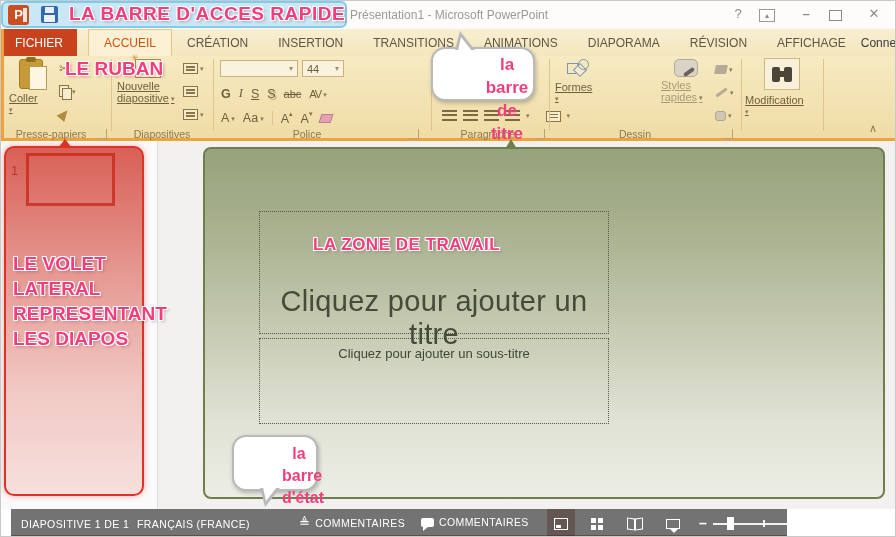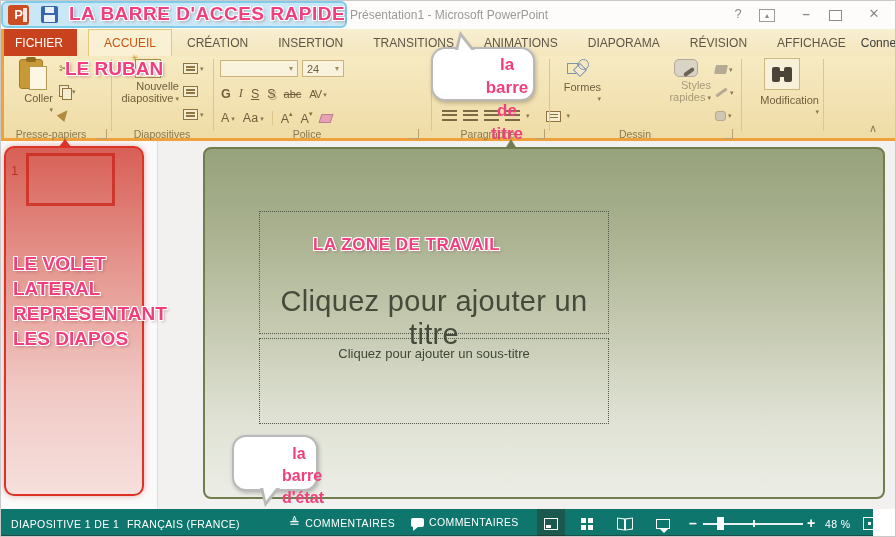--- a/index.html
+++ b/index.html
@@ -41,21 +41,21 @@
   .tab-account { margin-left:auto; padding-right:9px; color:#3c3c3c; display:flex; align-items:center; font-size:12px; }
 
   
   .ribbon { position:absolute; left:0; top:55px; width:896px; height:85px;
     background:linear-gradient(#f7eac2,#efdca6); border-bottom:3px solid #efa23b; }
   .ribbon-leftedge { position:absolute; left:0; top:28px; width:3px; height:112px; background:#efa23b; z-index:5; }
   .rsep { position:absolute; top:3px; width:1px; height:72px; background:#dcc68c; }
   .grplabel { position:absolute; top:72px; font-size:10.5px; color:#8a7850; text-align:center; }
   .launcher { position:absolute; top:73px; width:10px; height:10px; color:#8a7850; font-size:8px;
     border-right:1px solid #b5a172; border-bottom:1px solid #b5a172; line-height:10px; text-align:center; }
-  .bigbtn { position:absolute; text-align:right; font-size:11px; color:#6f5e3c; line-height:12px; }
+  .bigbtn { position:absolute; text-align:left; font-size:11px; color:#6f5e3c; line-height:12px;text-decoration:underline; }
   .dd::after { content:"▾"; font-size:7px; color:#8a7850; margin-left:2px; vertical-align:1px; }
   .ddrow { font-size:7px; color:#8a7850; }
   .smallcol { position:absolute; display:flex; flex-direction:column; gap:8px; align-items:flex-start; }
   .sicon { display:flex; align-items:center; gap:2px; height:15px; color:#8d7440; font-size:13px; }
 
   .clipboard-icon { position:relative; margin:0 auto 3px auto; width:24px; height:30px;
     background:#c79a37; border:1px solid #a37c22; border-radius:3px; }
   .clipboard-icon::before { content:""; position:absolute; left:6px; top:-3px; width:10px; height:5px; background:#8f6c1e; border-radius:2px; }
   .clipboard-icon::after { content:""; position:absolute; right:-5px; top:6px; width:16px; height:22px; background:#fdf6e3; border:1px solid #b49a55; }
   .ic-copy { position:relative; width:11px; height:13px; }
@@ -151,21 +151,21 @@
     border-left:5px solid transparent; border-right:15px solid transparent; border-bottom:19px solid #b9b9b9; }
   .bubble-title .tail-white { position:absolute; left:25px; top:-12px; width:0; height:0;
     border-left:3px solid transparent; border-right:11px solid transparent; border-bottom:14px solid #fff; }
   .bubble-status { left:231px; top:434px; width:86px; height:56px; font-size:16px; line-height:22px; padding-top:6px; }
   .bubble-status .tail-gray { position:absolute; left:26px; bottom:-18px; width:0; height:0;
     border-left:5px solid transparent; border-right:15px solid transparent; border-top:19px solid #b9b9b9; }
   .bubble-status .tail-white { position:absolute; left:29px; bottom:-12px; width:0; height:0;
     border-left:3px solid transparent; border-right:11px solid transparent; border-top:14px solid #fff; }
 
   
-  .statusbar { position:absolute; left:0; top:508px; width:872px; height:29px; background:#0f766e; color:#fff;
+  .statusbar { position:absolute; left:10px; top:508px; width:776px; height:29px; background:#737373; color:#fff;
     font-size:10.5px; letter-spacing:.4px; }
   .statusbar::after { content:""; position:absolute; left:0; bottom:0; width:100%; height:3px; background:rgba(60,10,0,.35); }
   .sb-item { position:absolute; top:9px; white-space:nowrap; }
   .sb-flex { display:flex; align-items:center; gap:5px; top:7px; }
   .ic-notes { font-size:13px; line-height:13px; }
   .ic-comment { position:relative; width:13px; height:9px; background:#fff; border-radius:2px; }
   .ic-comment::after { content:""; position:absolute; left:2px; bottom:-4px; width:0; height:0;
     border-top:4px solid #fff; border-right:5px solid transparent; }
   .viewbtn { position:absolute; top:0; width:28px; height:29px; display:flex; align-items:center; justify-content:center; }
   .viewbtn.active { background:rgba(60,10,0,.28); }
@@ -267,21 +267,21 @@
           <span class="ddrow">▾</span>
         </span>
     </div>
     <div class="grplabel" style="left:112px; width:98px;">Diapositives</div>
     <div class="rsep" style="left:212px;"></div>
 
     <div class="combo" style="left:219px; top:4px; width:78px;">
       <span class="arrow">▾</span>
     </div>
     <div class="combo" style="left:301px; top:4px; width:42px;">
-      <span>24</span>
+      <span>44</span>
       <span class="arrow">▾</span>
     </div>
     <div class="fmtrow" style="left:220px; top:30px;">
       <span class="fmt-b">G</span>
       <span class="fmt-i">I</span>
       <span class="fmt-u">S</span>
       <span class="fmt-sh">S</span>
       <span class="fmt-st">abc</span>
       <span class="fmt-av dd">AV</span>
     </div>

